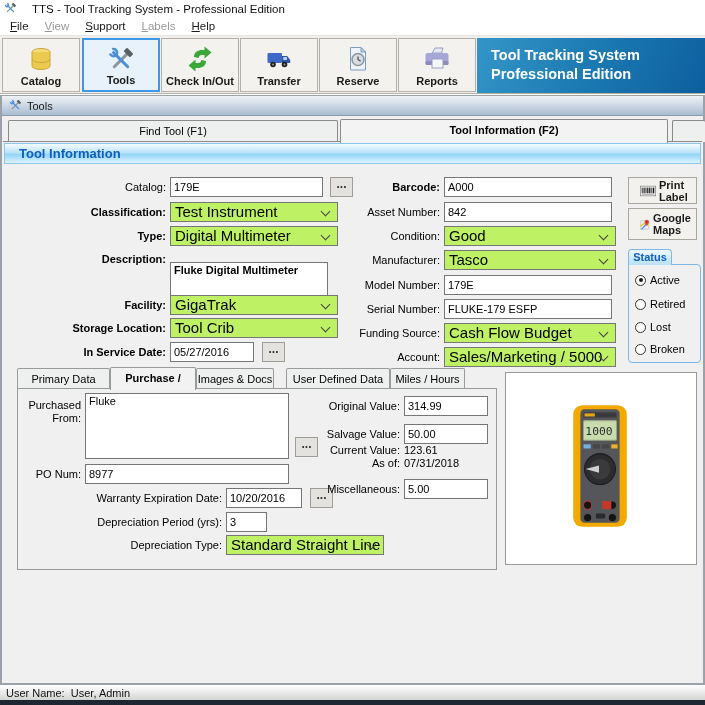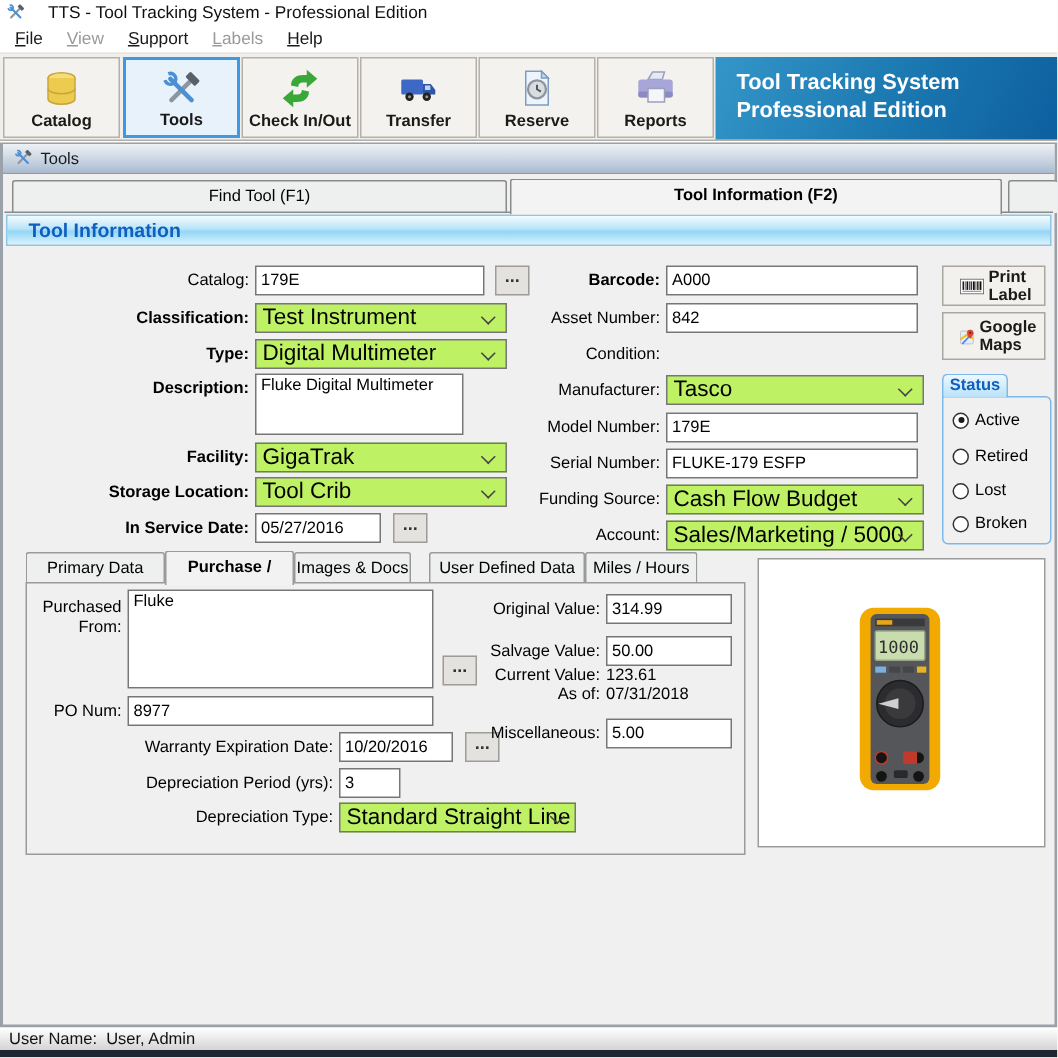--- a/index.html
+++ b/index.html
@@ -169,39 +169,40 @@
   <input class="fld" style="left: 170px; top: 177px; width: 153px; height: 20px;" value="179E">
   <div class="dots" style="left:330px; top:177px;">...</div>
 
   <div class="lbl b" style="left:20px; top:206px; width:146px;">Classification:</div>
   <div class="combo" style="left:170px; top:202px; width:168px; height:20px;">Test Instrument</div>
 
   <div class="lbl b" style="left:20px; top:230px; width:146px;">Type:</div>
   <div class="combo" style="left:170px; top:226px; width:168px; height:20px;">Digital Multimeter</div>
 
   <div class="lbl b" style="left:20px; top:253px; width:146px;">Description:</div>
-  <textarea class="fld" style="left: 170px; top: 249px; width: 139px; height: 41px;">Fluke Digital Multimeter</textarea>
+  <textarea class="fld" style="left: 170px; top: 262px; width: 158px; height: 41px; font-weight: bold;">Fluke Digital Multimeter</textarea>
 
   <div class="lbl b" style="left:20px; top:299px; width:146px;">Facility:</div>
   <div class="combo" style="left:170px; top:295px; width:168px; height:20px;">GigaTrak</div>
 
   <div class="lbl b" style="left:20px; top:322px; width:146px;">Storage Location:</div>
   <div class="combo" style="left:170px; top:318px; width:168px; height:20px;">Tool Crib</div>
 
   <div class="lbl b" style="left:20px; top:346px; width:146px;">In Service Date:</div>
   <input class="fld" style="left: 170px; top: 342px; width: 84px; height: 20px;" value="05/27/2016">
   <div class="dots" style="left:262px; top:342px;">...</div>
 
   <div class="lbl b" style="left:300px; top:181px; width:140px;">Barcode:</div>
   <input class="fld" style="left: 444px; top: 177px; width: 168px; height: 20px;" value="A000">
 
   <div class="lbl" style="left:300px; top:206px; width:140px;">Asset Number:</div>
   <input class="fld" style="left: 444px; top: 202px; width: 168px; height: 20px;" value="842">
 
   <div class="lbl" style="left:300px; top:230px; width:140px;">Condition:</div>
+  <div class="combo" style="left:444px; top:226px; width:172px; height:20px;">Good</div>
 
   <div class="lbl" style="left:300px; top:254px; width:140px;">Manufacturer:</div>
   <div class="combo" style="left:444px; top:250px; width:172px; height:20px;">Tasco</div>
 
   <div class="lbl" style="left:300px; top:279px; width:140px;">Model Number:</div>
   <input class="fld" style="left: 444px; top: 275px; width: 168px; height: 20px;" value="179E">
 
   <div class="lbl" style="left:300px; top:303px; width:140px;">Serial Number:</div>
   <input class="fld" style="left: 444px; top: 299px; width: 168px; height: 20px;" value="FLUKE-179 ESFP">
 

